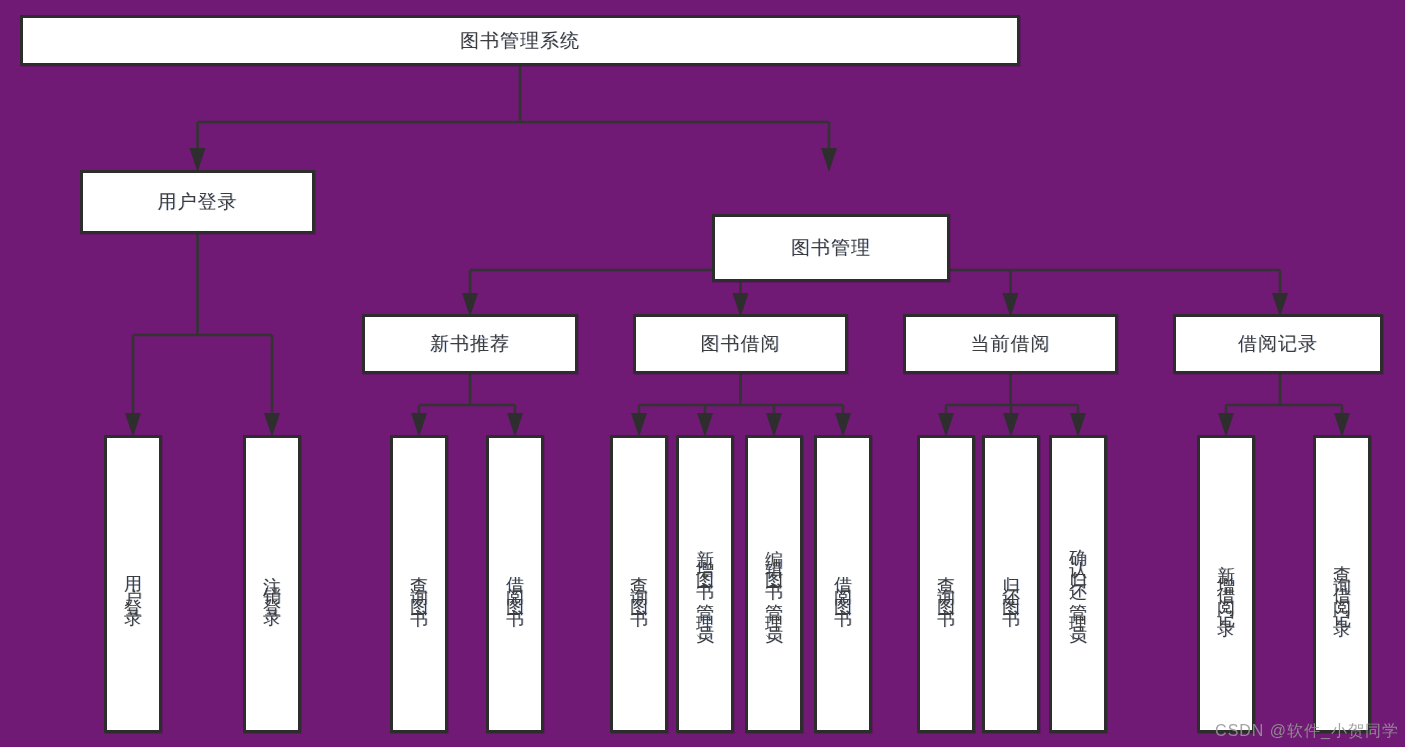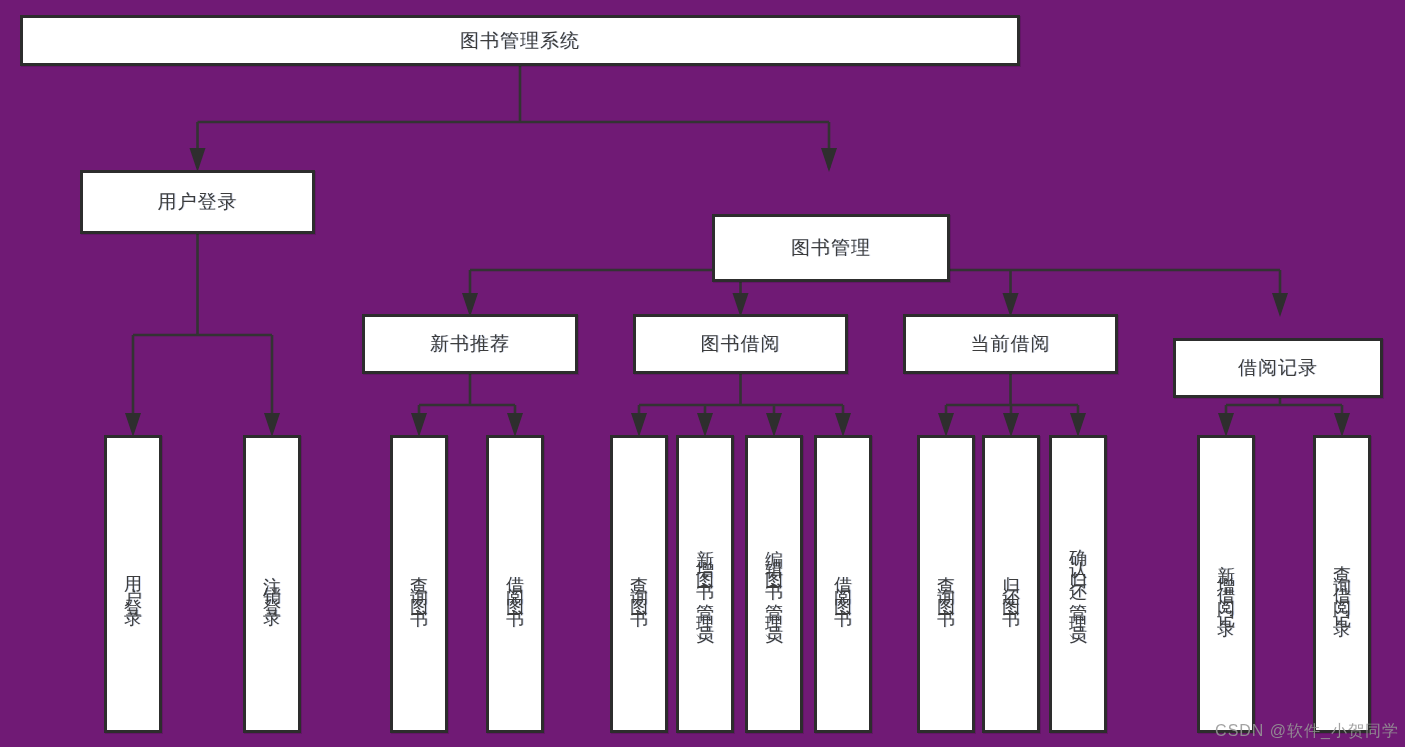--- a/index.html
+++ b/index.html
@@ -50,21 +50,21 @@
   
   .n-root   { left: 20px;   top: 15px;  width: 1000px; height: 51px; }
   
   .n-login  { left: 80px;   top: 170px; width: 235px;  height: 64px; }
   .n-mgmt   { left: 712px;  top: 170px; width: 238px;  height: 68px; margin-top: 44px; }
   
   .lv3      { top: 314px; height: 60px; }
   .n-newbk  { left: 362px;  width: 216px; }
   .n-borrow { left: 633px;  width: 215px; }
   .n-cur    { left: 903px;  width: 215px; }
-  .n-rec    { left: 1173px; width: 210px; margin-top: 24px; }
+  .n-rec    { left: 1173px; width: 210px; }
   
   .leaf {
     top: 435px;
     height: 298px;
     width: 58px;
   }
   .leaf .label {
     writing-mode: vertical-rl;
     font-size: 18px;
     letter-spacing: 11px;

